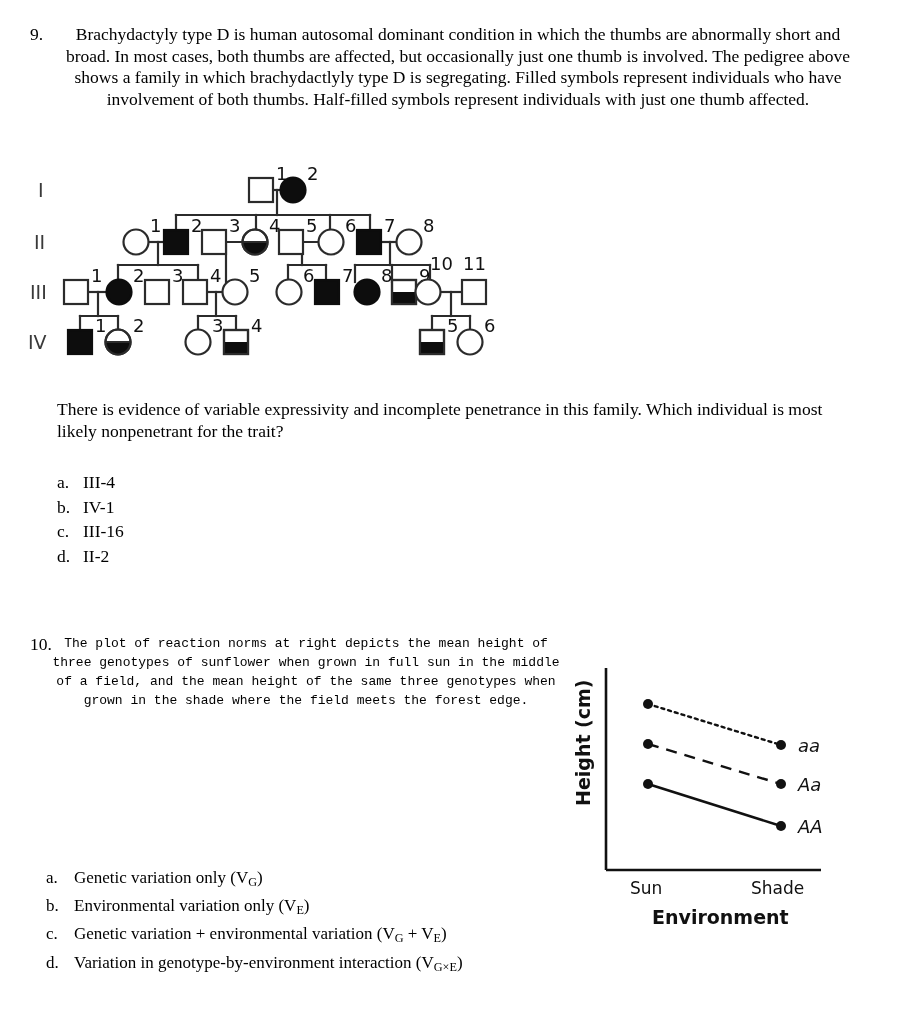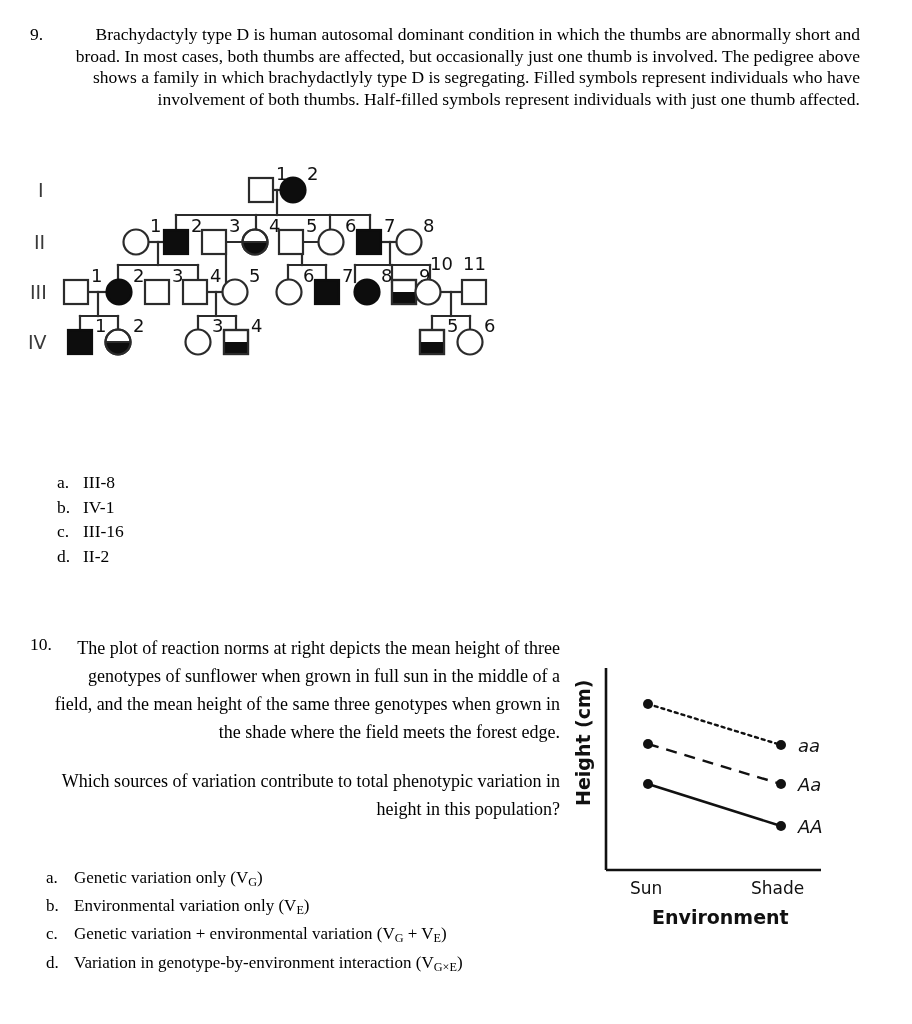--- a/index.html
+++ b/index.html
@@ -41,21 +41,21 @@
     line-height: 21.5px;
   }
   .q-num.tight {
     width: 22px;
     flex: 0 0 22px;
   }
   .q-body {
     flex: 1 1 auto;
     font-size: 17.5px;
     line-height: 21.5px;
-    text-align: right;
+    text-align: center;
   }
 
   
   #pedigree {
     position: absolute;
     left: 0px;
     top: 160px;
     width: 600px;
     height: 225px;
   }
@@ -93,22 +93,23 @@
   }
 
   
   #q10 {
     position: absolute;
     left: 30px;
     top: 634px;
     width: 530px;
   }
   #q10 .q-body {
-    font-size: 18px;
-    line-height: 28px;
+    font-size: 13px;
+    line-height: 19px;
+    font-family: Liberation Mono, monospace;
   }
   #q10-p2 {
     margin-top: 21px;
   }
   #q10-options {
     position: absolute;
     left: 46px;
     top: 866px;
     width: 600px;
     font-size: 17px;
@@ -356,49 +357,46 @@
         <rect x="420" y="170" width="24" height="24" fill="none" stroke="#2b2b2b" stroke-width="2.2"></rect>
         <text class="ped-num" x="447" y="172">5</text>
       </g>
       <g>
         <circle cx="470" cy="182" r="12.5" fill="#ffffff" stroke="#2b2b2b" stroke-width="2.2"></circle>
         <text class="ped-num" x="484" y="172">6</text>
       </g>
     </svg>
   </div>
 
+  <div id="q9-prompt">There is evidence of variable expressivity and incomplete penetrance in this family. Which individual is most likely nonpenetrant for the trait?</div>
 
   <div id="q9-options">
     <div class="opt-row">
       <span class="opt-letter">a.</span>
-      <span class="opt-text">III-8</span>
+      <span class="opt-text">III-4</span>
     </div>
     <div class="opt-row">
       <span class="opt-letter">b.</span>
       <span class="opt-text">IV-1</span>
     </div>
     <div class="opt-row">
       <span class="opt-letter">c.</span>
       <span class="opt-text">III-16</span>
     </div>
     <div class="opt-row">
       <span class="opt-letter">d.</span>
       <span class="opt-text">II-2</span>
     </div>
   </div>
 
   <div id="q10">
     <div class="q-row">
       <div class="q-num tight">10.</div>
       <div class="q-body">The plot of reaction norms at right depicts the mean height of three genotypes of sunflower when grown in full sun in the middle of a field, and the mean height of the same three genotypes when grown in the shade where the field meets the forest edge.</div>
     </div>
-    <div class="q-row" id="q10-p2">
-      <div class="q-num tight"></div>
-      <div class="q-body">Which sources of variation contribute to total phenotypic variation in height in this population?</div>
-    </div>
   </div>
 
   <div id="plot">
     <svg width="330" height="280" viewBox="0 0 330 280" xmlns="http://www.w3.org/2000/svg">
 
       <g>
         <line x1="38" y1="12" x2="38" y2="214" stroke="#111111" stroke-width="2.6"></line>
         <line x1="38" y1="214" x2="253" y2="214" stroke="#111111" stroke-width="2.6"></line>
       </g>
 

